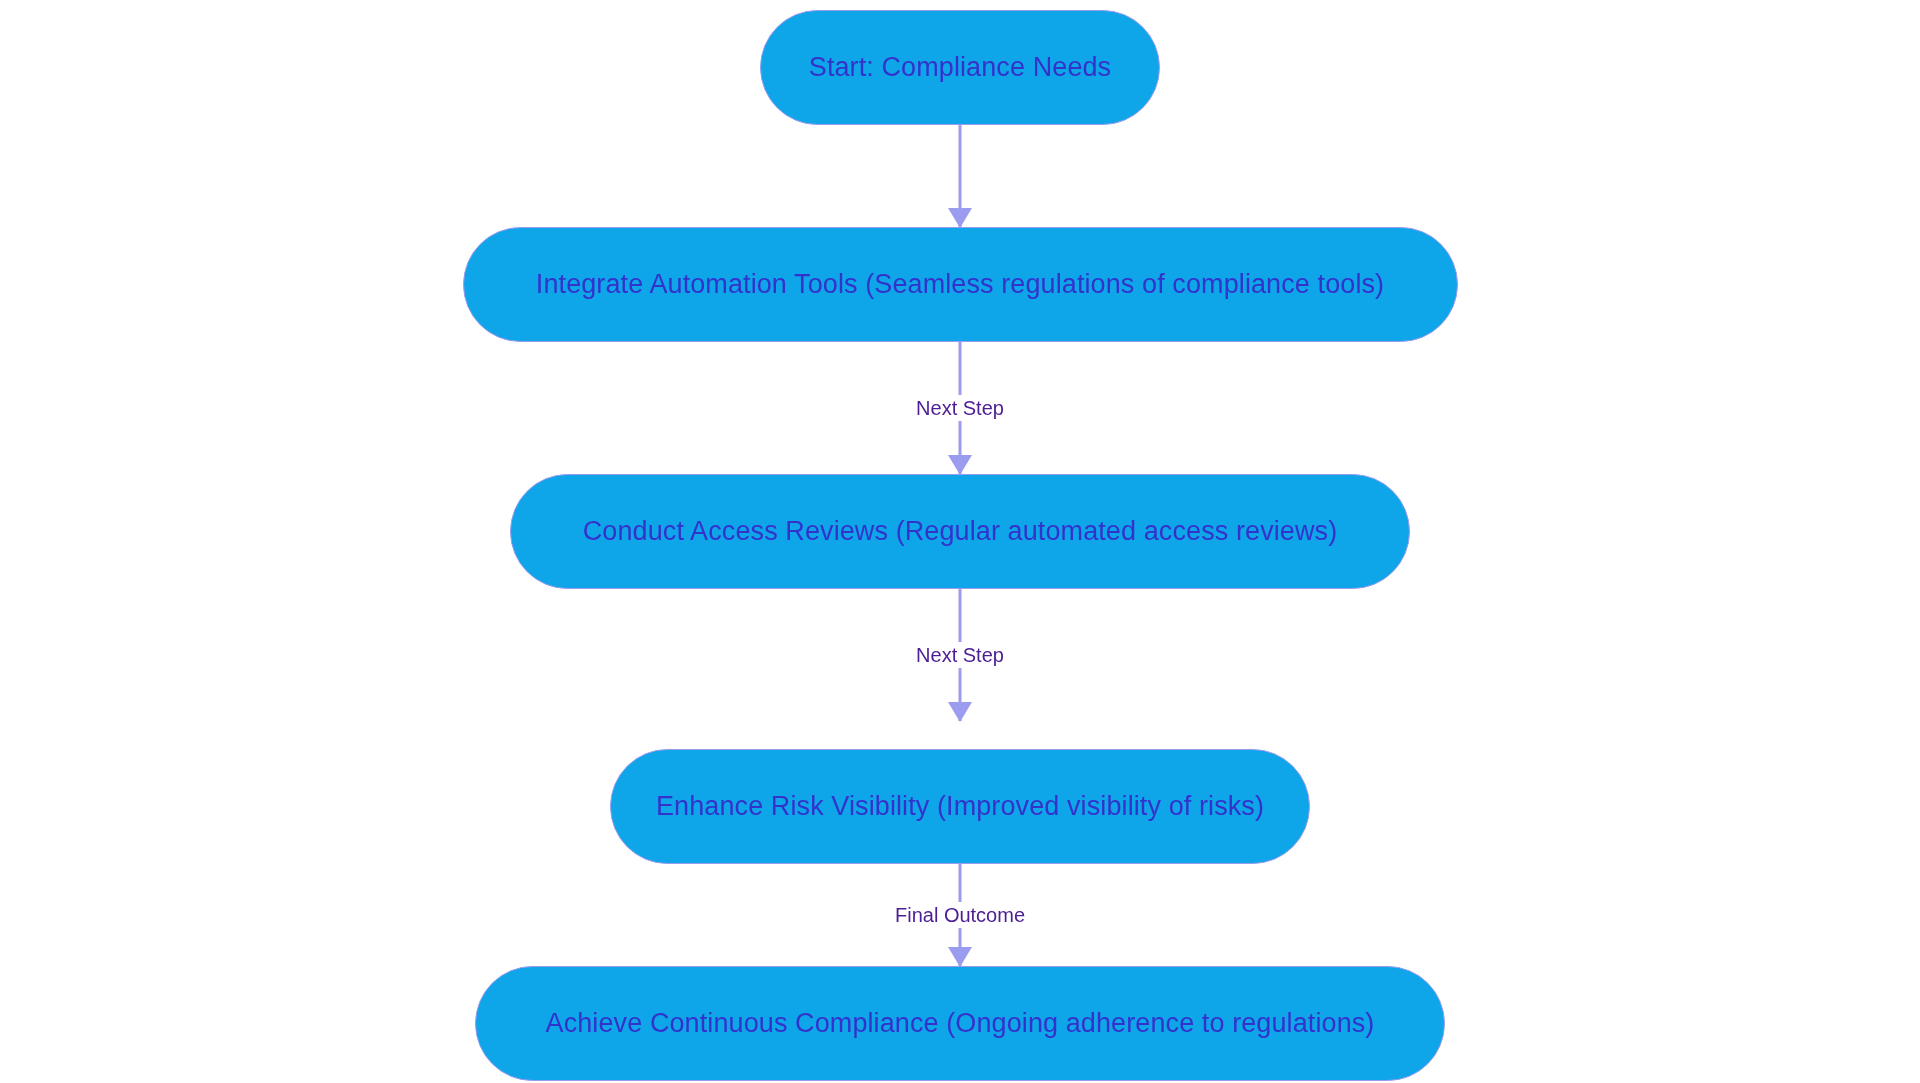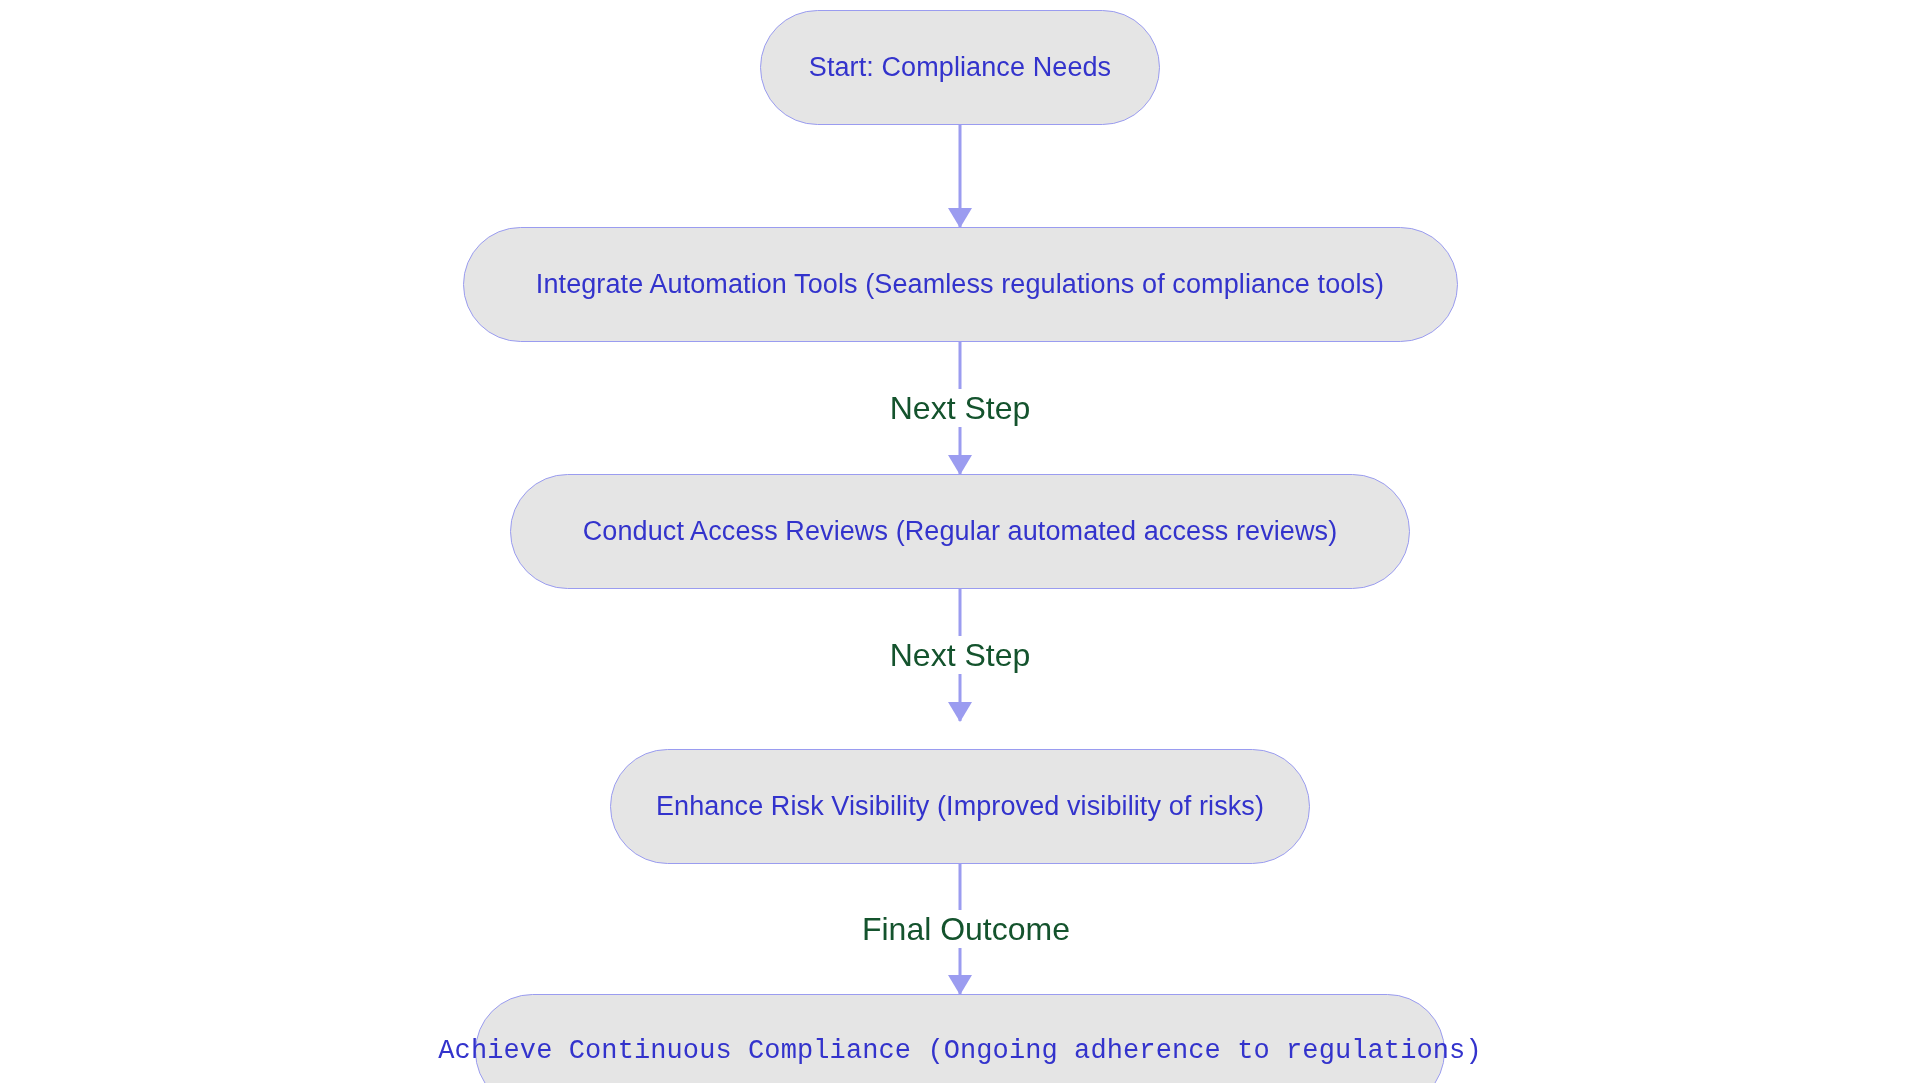--- a/index.html
+++ b/index.html
@@ -28,21 +28,21 @@
     width: 1920px;
     height: 1083px;
     display: flex;
     flex-direction: column;
     align-items: center;
   }
 
   
   .node {
     box-sizing: border-box;
-    background: #e5e5e5;
+    background: #0ea5e9;
     border: 1.6px solid #9a9cf0;
     border-radius: 60px;
     height: 115px;
     display: flex;
     align-items: center;
     justify-content: center;
     flex: 0 0 auto;
     padding: 0 34px;
   }
   .node-label {
@@ -51,21 +51,21 @@
     font-weight: 400;
     letter-spacing: 0.1px;
     white-space: nowrap;
     line-height: 1;
   }
 
   .node-start        { width: 400px; }
   .node-integrate    { width: 995px; }
   .node-reviews      { width: 900px; justify-content: center; }
   .node-risk         { width: 700px; margin-top: 28px; }
-  .node-achieve      { width: 970px; font-family: Liberation Mono, monospace; }
+  .node-achieve      { width: 970px; }
 
   
   .edge {
     position: relative;
     width: 240px;
     flex: 0 0 auto;
     display: flex;
     flex-direction: column;
     align-items: center;
     justify-content: center;
@@ -86,32 +86,32 @@
     transform: translateX(-50%);
     width: 0;
     height: 0;
     border-left: 12px solid transparent;
     border-right: 12px solid transparent;
     border-top: 20px solid #9b9cf0;
   }
   .edge-label {
     position: relative;
     z-index: 2;
-    color: #14532d;
-    font-size: 32px;
+    color: #4c1d95;
+    font-size: 20px;
     line-height: 1;
     background: #ffffff;
     padding: 3px 10px;
     white-space: nowrap;
   }
 
   .edge-1 { height: 102px; }
   .edge-2 { height: 132px; }
   .edge-3 { height: 132px; }
-  .edge-4 { height: 130px; align-items: flex-end; }
+  .edge-4 { height: 102px; }
 
   .spacer-top    { height: 10px; flex: 0 0 auto; }
   .spacer-bottom { height: 15px; flex: 0 0 auto; }
 </style>
 </head>
 <body>
 
 <div id="flow-root">
   <div class="flow-column">
 

